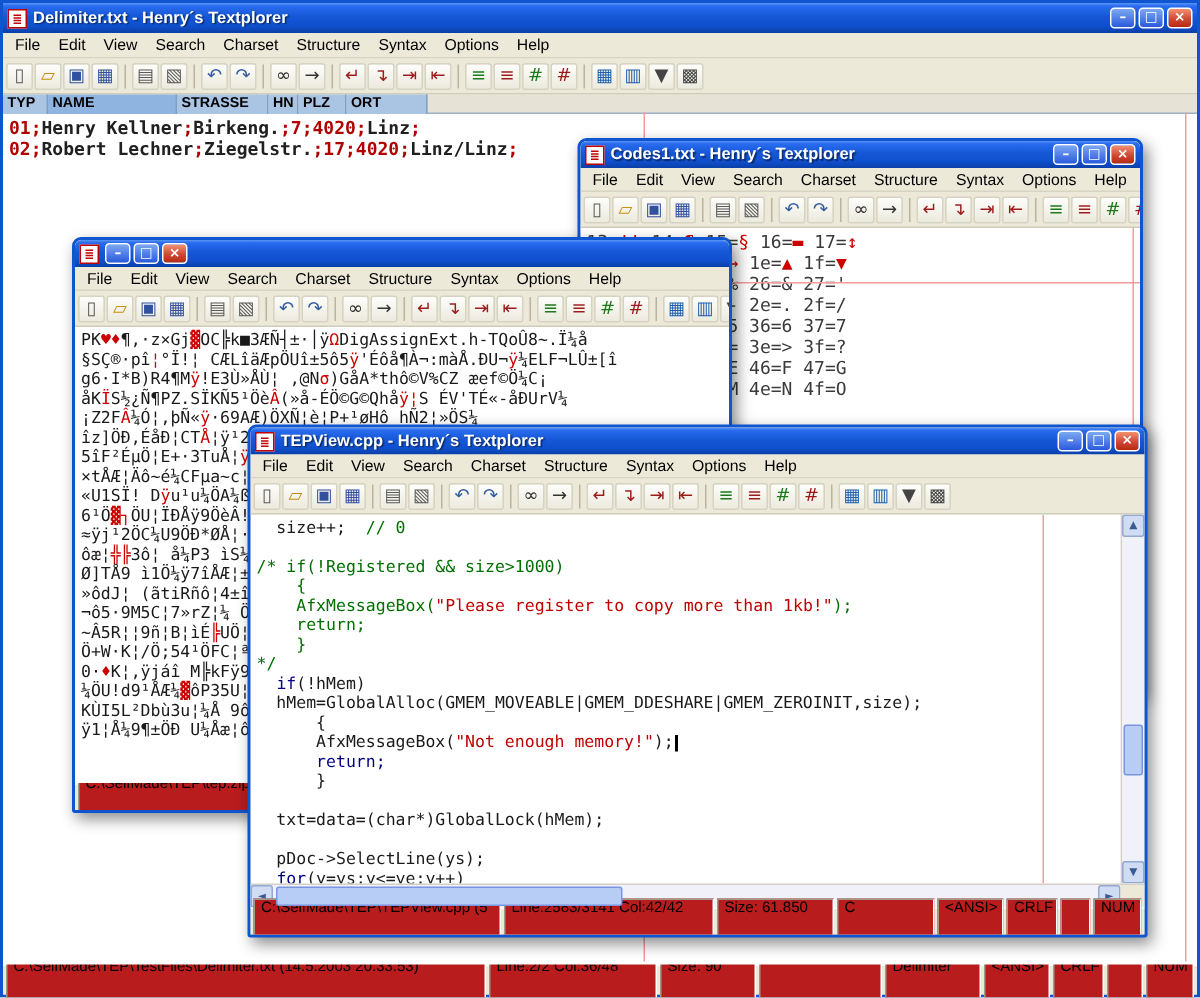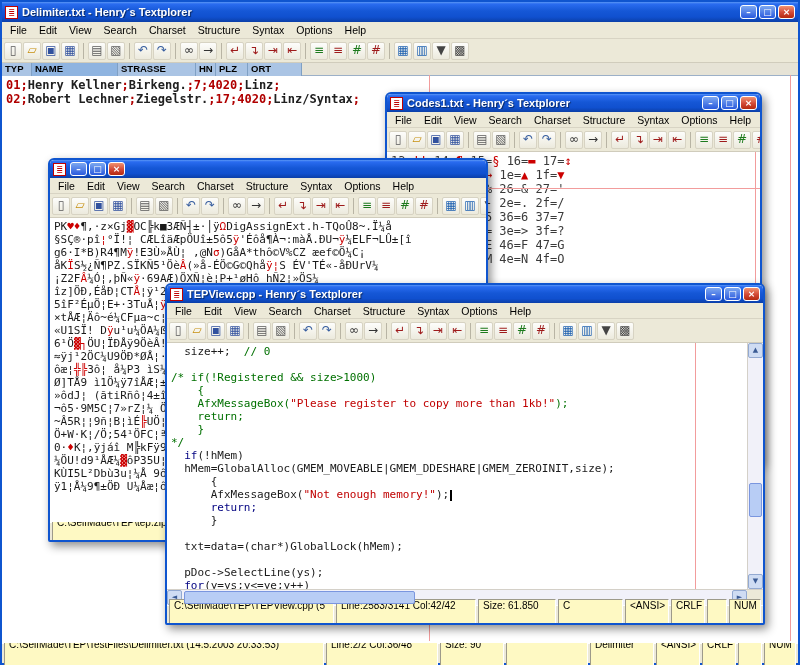--- a/index.html
+++ b/index.html
@@ -47,21 +47,21 @@
   .codes .ln { font:12px/14px "DejaVu Sans Mono",monospace; min-height:14px; color:#3a3a3a; }
   .ln .c { color:#007000; }
   .ln .s { color:#c00000; }
   .ln .k { color:#000080; }
   .ln .r { color:#cc0000; }
   .ln .d { color:#b00000;margin-top:43px; }
   .caret { display:inline-block; width:2px; height:11px; background:#000; margin-left:1px; vertical-align:text-bottom; }
 
   .statusbar { display:flex; gap:2px; align-items:center; height:20px; padding:2px; background:#ece9d8; border-top:1px solid #fff; }
   .float .statusbar { height:18px; }
-  .sfield { height:32px; line-height:14px; font:10px "Liberation Sans",sans-serif; color:#000; background:#fef9c3;
+  .sfield { height:32px; line-height:14px; font:10px "Liberation Sans",sans-serif; color:#000; background:#b91c1c;
     border:1px solid; border-color:#9d9a8a #fff #fff #9d9a8a; padding:0 4px; overflow:hidden; white-space:nowrap; flex:0 0 auto; }
 
   
   .vguide { position:absolute; width:1px; background:#f29c9c; }
   .hguide { position:absolute; height:1px; background:#f29c9c; }
 
   
   .body-row { flex:1; display:flex; overflow:hidden; }
   .vscroll { flex:0 0 16px; display:flex; flex-direction:column; background:#f1f1f9; border-left:1px solid #d4d0c8; }
   .sbtn { flex:0 0 15px; background:#cfdcf3; border:1px solid #93a9d1; border-radius:2px;
@@ -125,28 +125,28 @@
         <span class="tbtn" style="color: rgb(158, 27, 27);">#</span>
         <span class="tbtn sep"></span>
         <span class="tbtn" style="color: rgb(29, 96, 176);">▦</span>
         <span class="tbtn" style="color: rgb(29, 96, 176);">▥</span>
         <span class="tbtn" style="color: rgb(68, 68, 68);">▼</span>
         <span class="tbtn" style="color: rgb(68, 68, 68);">▩</span>
       </div>
     <div class="colheader">
         <span class="hcell" style="width: 30px;">TYP</span>
         <span class="hcell sel" style="width: 86px;">NAME</span>
-        <span class="hcell" style="width: 78px;">STRASSE</span>
+        <span class="hcell" style="width: 61px;">STRASSE</span>
         <span class="hcell" style="width: 20px;">HN</span>
         <span class="hcell" style="width: 32px;">PLZ</span>
         <span class="hcell" style="width: 54px;">ORT</span>
       </div>
     <div class="content delim pad">
         <div class="ln"><span class="d">01;</span><span>Henry Kellner</span><span class="d">;</span><span>Birkeng.</span><span class="d">;7;4020;</span><span>Linz</span><span class="d">;</span></div>
-        <div class="ln"><span class="d">02;</span><span>Robert Lechner</span><span class="d">;</span><span>Ziegelstr.</span><span class="d">;17;4020;</span><span>Linz/Syntax</span><span class="d">;</span></div>
+        <div class="ln"><span class="d">02;</span><span>Robert Lechner</span><span class="d">;</span><span>Ziegelstr.</span><span class="d">;17;4020;</span><span>Linz/Linz</span><span class="d">;</span></div>
       </div>
     <div class="vguide" style="left:427px; top:73px; bottom:22px;"></div>
     <div class="vguide" style="left:788px; top:73px; bottom:22px;"></div>
     <div class="statusbar">
         <span class="sfield" style="width: 320px;">C:\SelfMade\TEP\TestFiles\Delimiter.txt  (14.5.2003 20:33:53)</span>
         <span class="sfield" style="width: 112px;">Line:2/2 Col:36/48</span>
         <span class="sfield" style="width: 64px;">Size: 90</span>
         <span class="sfield" style="flex: 1 1 auto;"></span>
         <span class="sfield" style="width: 64px;">Delimiter</span>
         <span class="sfield" style="width: 44px;">&lt;ANSI&gt;</span>

